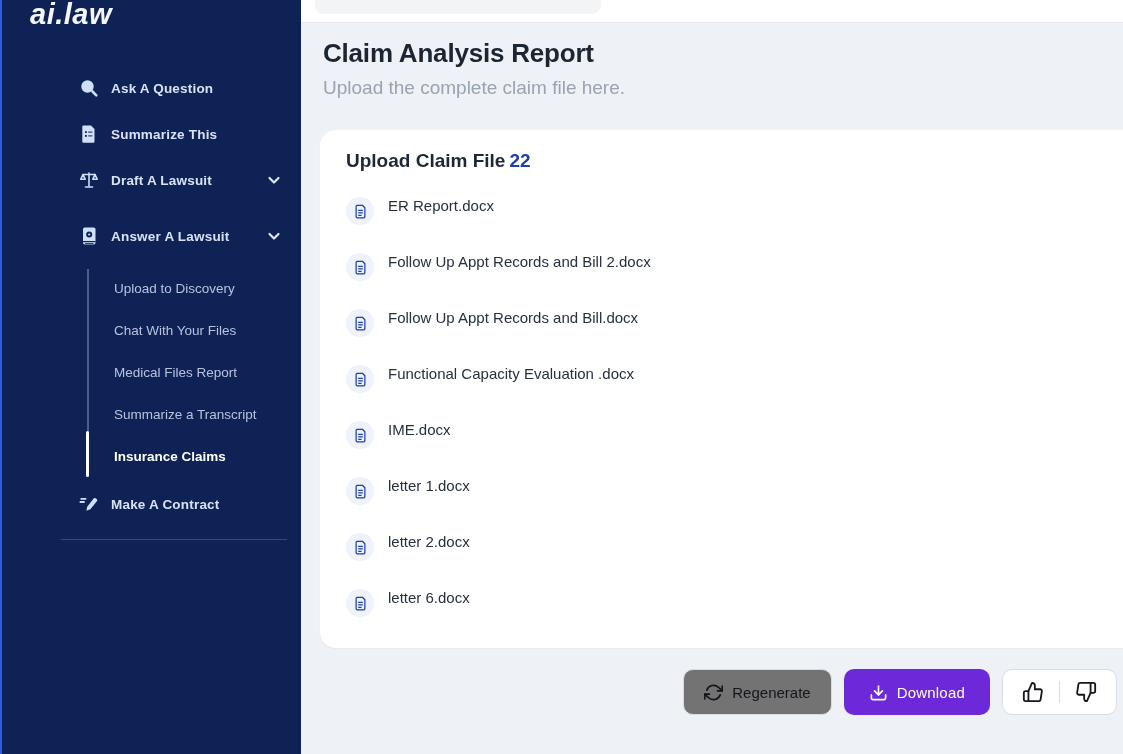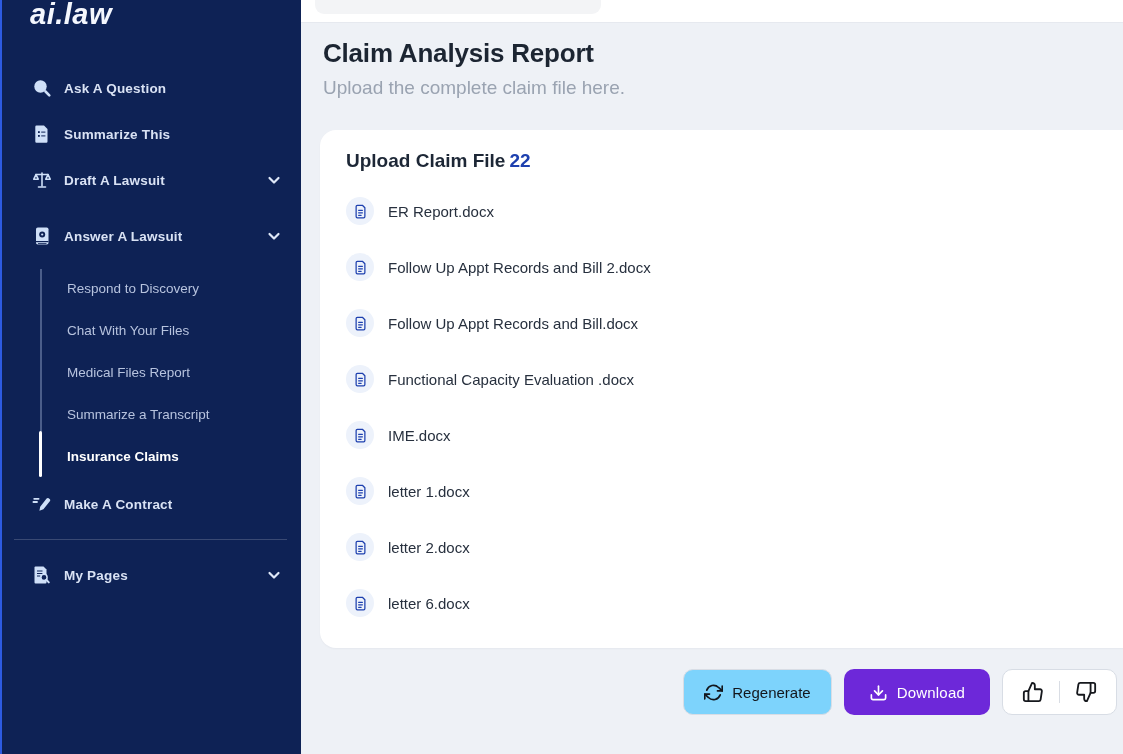--- a/index.html
+++ b/index.html
@@ -4,21 +4,21 @@
 <style>
   * { margin:0; padding:0; box-sizing:border-box; }
   html,body { background:#cfd4dc; }
   body { font-family:"Liberation Sans", sans-serif; }
   .screen { position:relative; width:1123px; height:754px; overflow:hidden; background:#eef1f6; display:flex; }
   .left-edge { position:absolute; left:0; top:0; width:2px; height:100%; background:#2d5be2; z-index:5; }
 
   
   .sidebar { position:relative; width:301px; min-width:301px; height:100%; background:#0e2255; color:#d3ddf1; overflow:hidden; }
   .logo { font-style:italic; font-weight:800; font-size:29px; color:#f4f7fe; padding:0 0 0 30px; margin-top:-2px; letter-spacing:0.5px; cursor:pointer; }
-  .nav { margin-top:34px; }
+  .nav { margin-top:34px;padding-left:47px; }
   .nav-item { position:relative; display:flex; align-items:center; height:46px; padding-left:30px; cursor:pointer; }
   .nav-item .nico { width:24px; height:24px; display:flex; align-items:center; justify-content:center; margin-right:10px; flex:0 0 24px; }
   .nav-item .nlabel { font-size:13.5px; font-weight:700; color:#d9e2f4; letter-spacing:0.2px; }
   .nav-item .chev { position:absolute; right:18px; top:50%; transform:translateY(-50%); display:flex; }
   .nav-item.gap-top { margin-top:10px; }
   .nav-item.active { margin:10px 10px 0 10px; padding-left:20px; border-radius:10px; height:47px;
       background-image: radial-gradient(rgba(255,255,255,0.06) 1px, transparent 1.4px), linear-gradient(90deg,#142b63 0%, #1b3a7e 55%, #20478f 100%);
       background-size: 9px 9px, 100% 100%;
       border:1px solid rgba(120,160,230,0.25); }
   .nav-item.active .nlabel { color:#ffffff; }
@@ -39,27 +39,27 @@
   .tab-track { position:absolute; left:14px; top:-12px; width:286px; height:26px; background:#f3f4f6; border-radius:9px; cursor:pointer; }
 
   .page-header { padding:15px 0 0 22px; }
   .page-title { font-size:26px; font-weight:700; color:#1c2532; letter-spacing:-0.2px; }
   .page-subtitle { font-size:19px; color:#9aa3b1; margin-top:8px; }
 
   .card { margin:31px -18px 0 19px; background:#ffffff; border-radius:16px; padding:20px 26px; height:518px; box-shadow:0 1px 2px rgba(16,24,40,0.04); }
   .card-title { font-size:19px; font-weight:700; color:#1d2736; }
   .card-title .count { color:#1e40af; margin-left:4px; }
   .files { list-style:none; margin-top:25px; }
-  .file-row { display:flex; align-items:center; gap:14px; height:28px; margin-bottom:28px; }
+  .file-row { display:flex; gap:14px; height:28px; margin-bottom:28px; }
   .file-ico-wrap { width:28px; height:28px; border-radius:50%; background:#edf2fb; display:flex; align-items:center; justify-content:center; flex:0 0 28px; }
   .file-name { font-size:15px; color:#27303e; }
 
   .actions { display:flex; justify-content:flex-end; align-items:center; gap:12px; margin-top:21px; padding-right:6px; }
   .btn { height:46px; border-radius:10px; display:inline-flex; align-items:center; gap:9px; font-size:15px; font-family:"Liberation Sans",sans-serif; cursor:pointer; }
-  .btn-regenerate { background:#7dd3fc; border:1px solid #d8dde5; color:#13161c; padding:0 20px; font-weight:500; }
+  .btn-regenerate { background:#737373; border:1px solid #d8dde5; color:#13161c; padding:0 20px; font-weight:500; }
   .btn-download { background:#6d28d9; border:none; color:#ffffff; padding:0 25px; font-weight:500; letter-spacing:0.2px; }
   .feedback { height:46px; background:#ffffff; border:1px solid #d8dde5; border-radius:10px; display:flex; align-items:center; padding:0 4px; }
   .fb-btn { height:100%; padding:0 15px; display:flex; align-items:center; background:none; border:none; cursor:pointer; }
   .fb-divider { width:1px; height:22px; background:#d9dde4; }
 </style>
 </head>
 <body>
 
 <div class="screen">
   <div class="left-edge"></div>
@@ -125,21 +125,21 @@
           <svg width="18" height="18" viewBox="0 0 18 18" fill="none" stroke="#dfe8f8" stroke-width="2.2" stroke-linecap="round" stroke-linejoin="round">
               <polyline points="4.5 7 9 11.5 13.5 7"></polyline>
             </svg>
         </span>
       </div>
 
 
       <div class="submenu">
         <div class="indicator"></div>
         <div class="sub-item">
-          <span class="slabel">Respond to Discovery</span>
+          <span class="slabel">Upload to Discovery</span>
         </div>
         <div class="sub-item">
           <span class="slabel">Chat With Your Files</span>
         </div>
         <div class="sub-item">
           <span class="slabel">Medical Files Report</span>
         </div>
         <div class="sub-item">
           <span class="slabel">Summarize a Transcript</span>
         </div>
@@ -154,38 +154,20 @@
               <path d="M9.2 13.8 L15.6 5.6 a1.5 1.5 0 0 1 2.1-.25 l0.9 0.7 a1.5 1.5 0 0 1 .25 2.1 L12.4 16.3 l-4 1.4 z" fill="#cfe0f8"></path>
               <line x1="3.2" y1="5.8" x2="7.6" y2="5.8" stroke="#cfe0f8" stroke-width="1.8" stroke-linecap="round"></line>
               <line x1="2.4" y1="9" x2="6" y2="9" stroke="#cfe0f8" stroke-width="1.8" stroke-linecap="round"></line>
             </svg>
         </span>
         <span class="nlabel">Make A Contract</span>
       </div>
 
       <div class="side-divider"></div>
 
-      <div class="nav-item">
-        <span class="nico">
-          <svg width="22" height="22" viewBox="0 0 22 22">
-              <path d="M4.5 2.5h8l3 3v13a1 1 0 0 1-1 1h-10a1 1 0 0 1-1-1v-15a1 1 0 0 1 1-1z" fill="#cfe0f8"></path>
-              <rect x="6" y="6.5" width="5.5" height="1" fill="#0e2255"></rect>
-              <rect x="6" y="9" width="5.5" height="1" fill="#0e2255"></rect>
-              <rect x="6" y="11.5" width="3.4" height="1" fill="#0e2255"></rect>
-              <circle cx="13" cy="13.4" r="3.1" fill="#0e2255" stroke="#cfe0f8" stroke-width="1.5"></circle>
-              <line x1="15.3" y1="15.8" x2="17.8" y2="18.4" stroke="#cfe0f8" stroke-width="2" stroke-linecap="round"></line>
-            </svg>
-        </span>
-        <span class="nlabel">My Pages</span>
-        <span class="chev">
-          <svg width="18" height="18" viewBox="0 0 18 18" fill="none" stroke="#dfe8f8" stroke-width="2.2" stroke-linecap="round" stroke-linejoin="round">
-              <polyline points="4.5 7 9 11.5 13.5 7"></polyline>
-            </svg>
-        </span>
-      </div>
 
     </nav>
   </aside>
 
   <main class="main">
 
     <div class="topbar">
       <div class="tab-track">
         
       </div>

